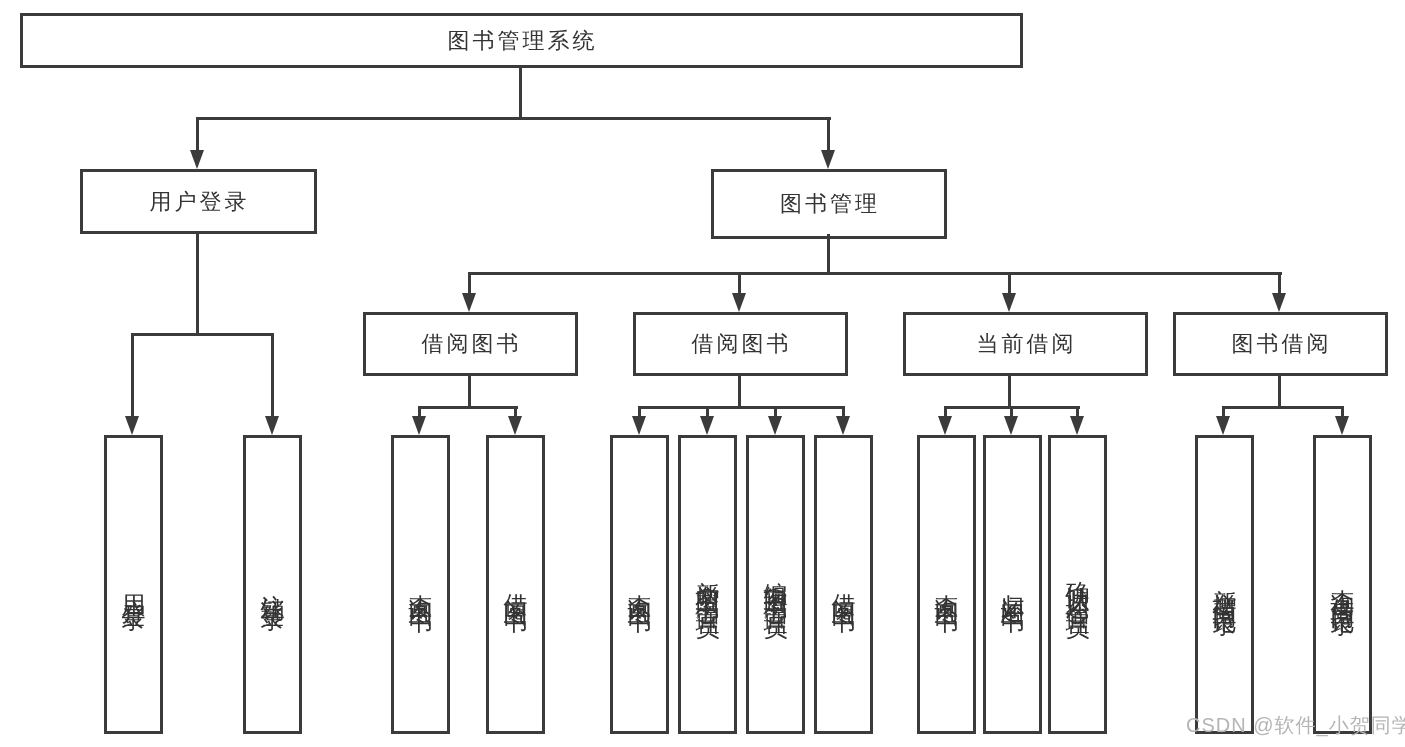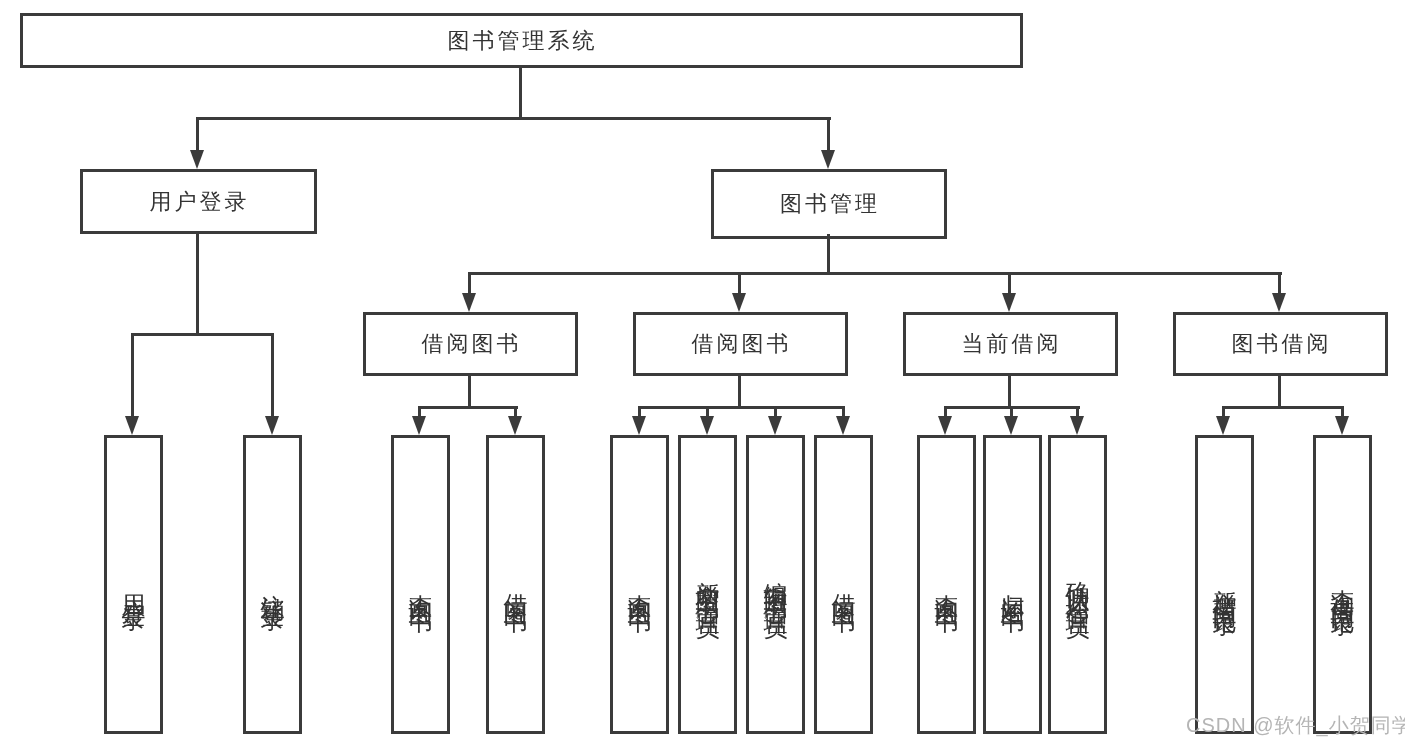--- a/index.html
+++ b/index.html
@@ -77,21 +77,21 @@
   <div class="ah" style="left:1002px;top:293px;"></div>
   <div class="line" style="left:1278px;top:272px;width:3px;height:22px;"></div>
   <div class="ah" style="left:1272px;top:293px;"></div>
 
   <div class="node hnode" style="left:363px;top:312px;width:215px;height:64px;">
     <span class="lbl">借阅图书</span>
   </div>
   <div class="node hnode" style="left:633px;top:312px;width:215px;height:64px;">
     <span class="lbl">借阅图书</span>
   </div>
-  <div class="node hnode" style="left:903px;top:312px;width:215px;height:64px;">
+  <div class="node hnode" style="left:903px;top:312px;width:245px;height:64px;">
     <span class="lbl">当前借阅</span>
   </div>
   <div class="node hnode" style="left:1173px;top:312px;width:215px;height:64px;">
     <span class="lbl">图书借阅</span>
   </div>
 
   <div class="line" style="left:468px;top:376px;width:3px;height:32px;"></div>
   <div class="line" style="left:418px;top:406px;width:100px;height:3px;"></div>
   <div class="line" style="left:418px;top:406px;width:3px;height:11px;"></div>
   <div class="ah" style="left:412px;top:416px;"></div>

